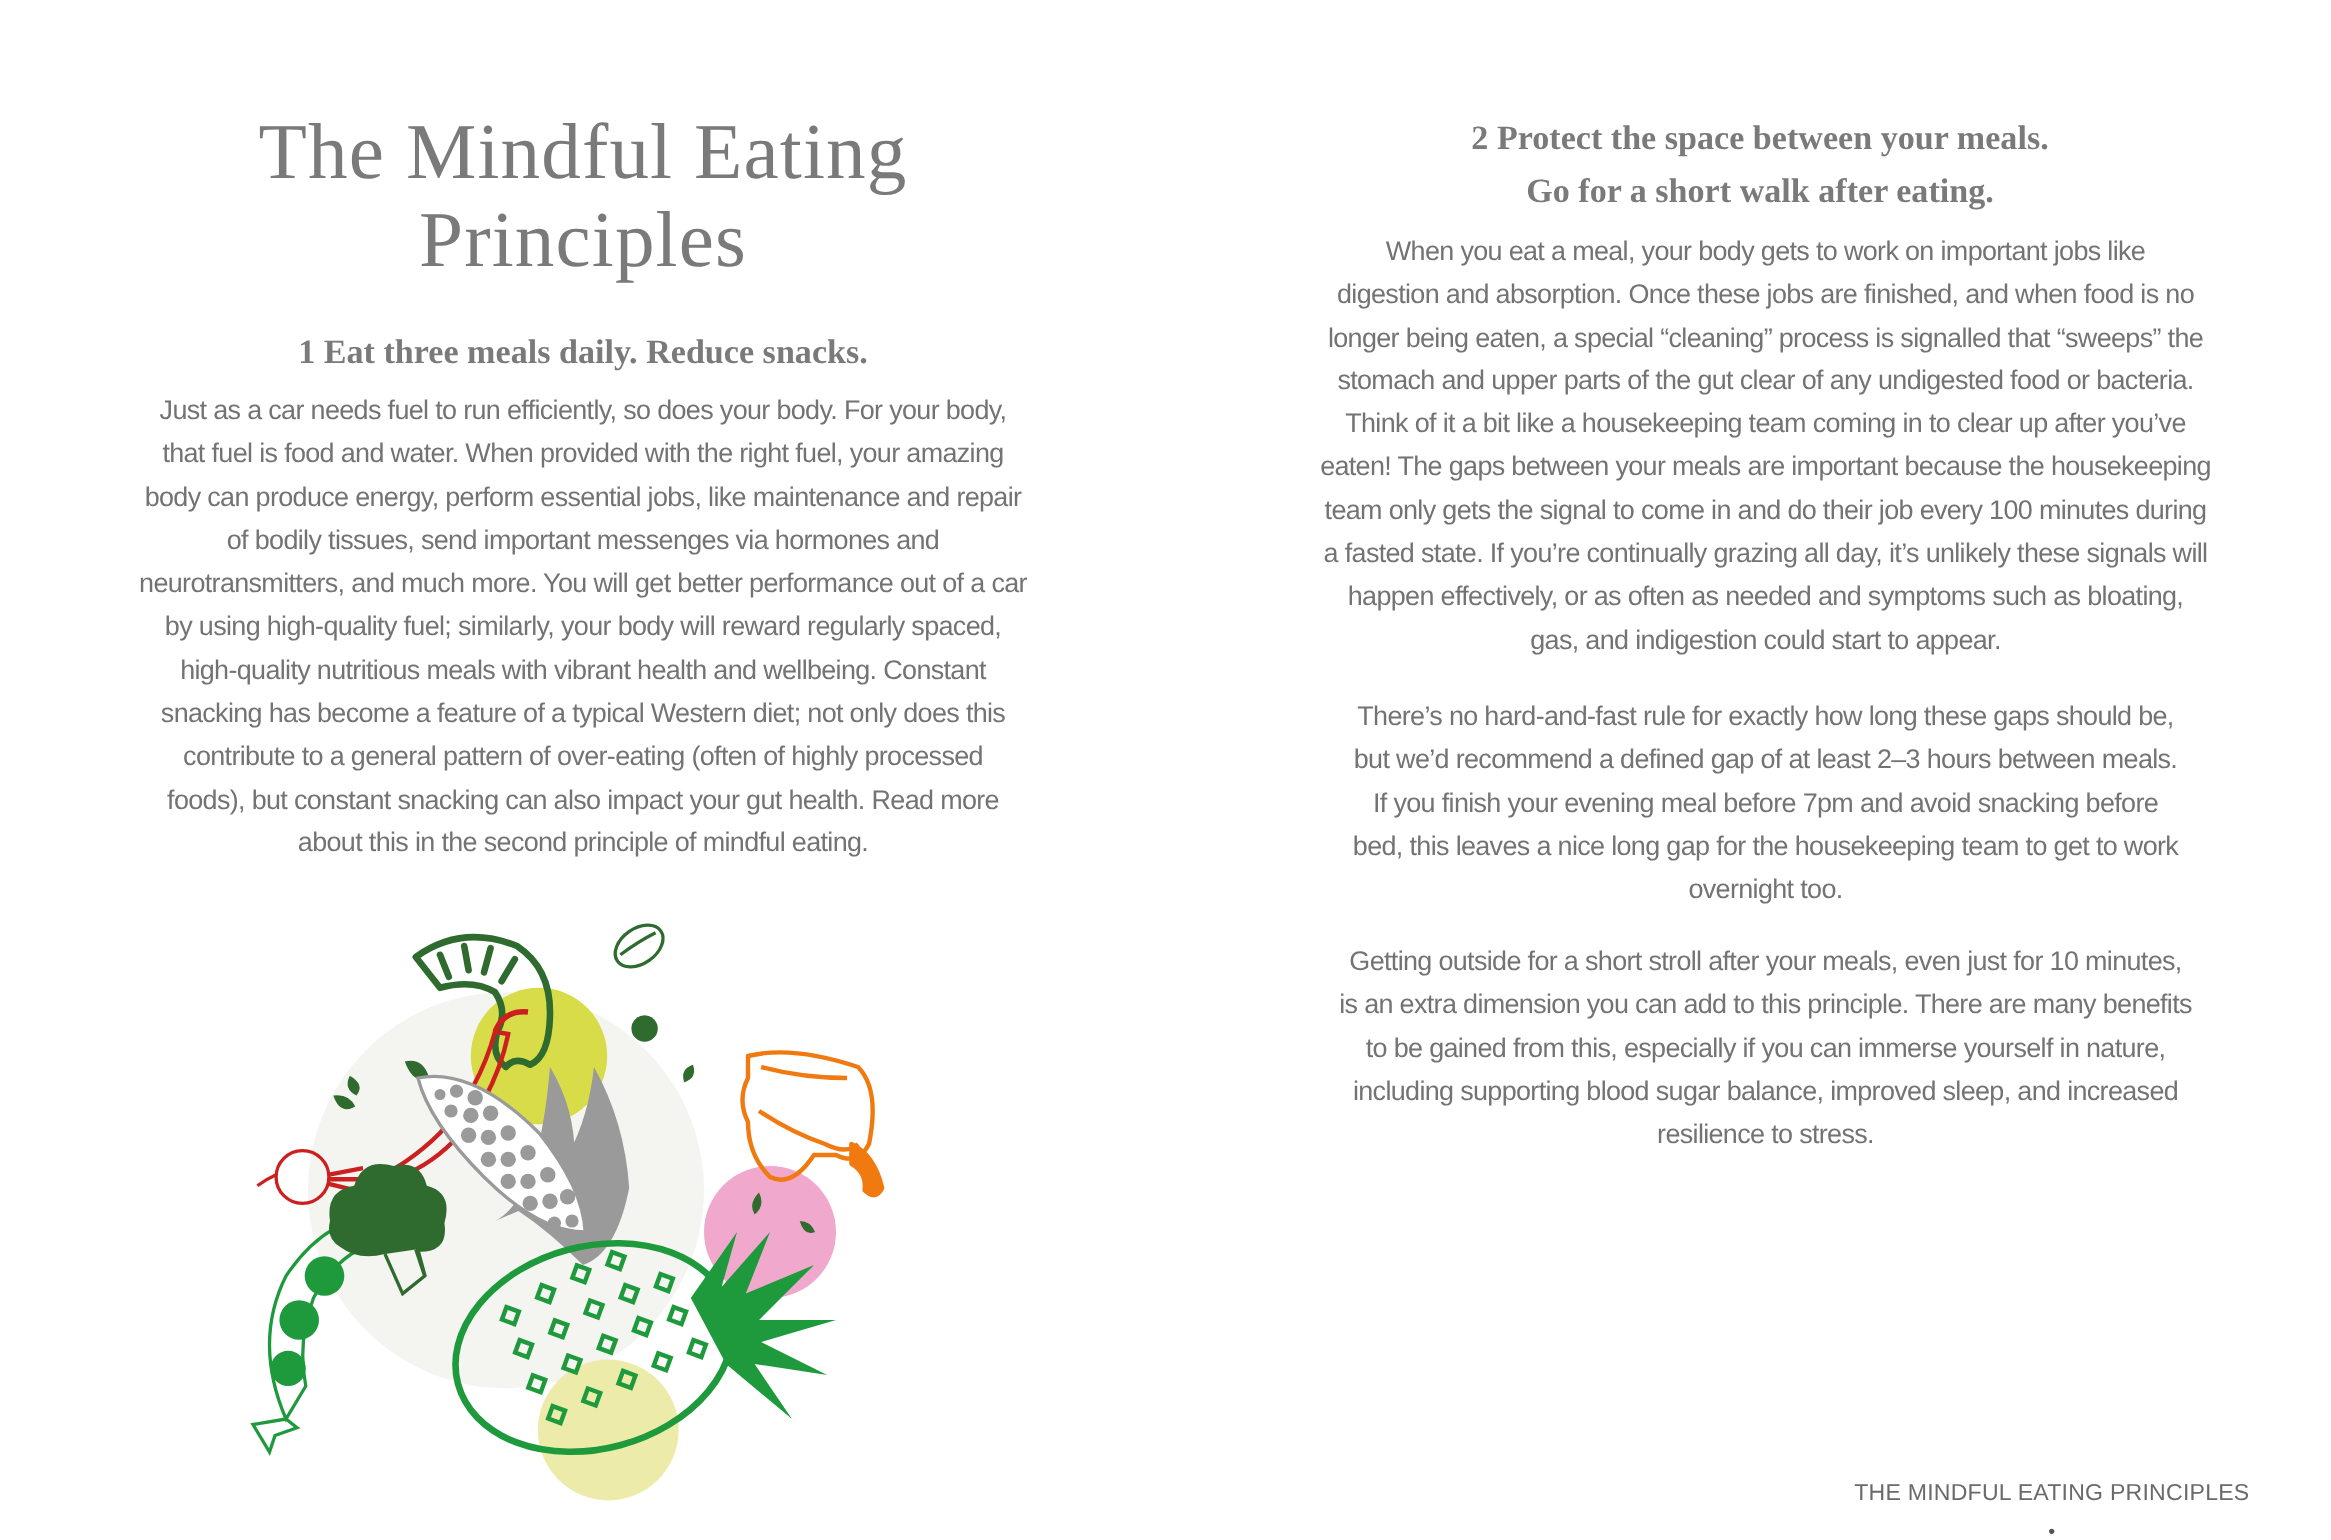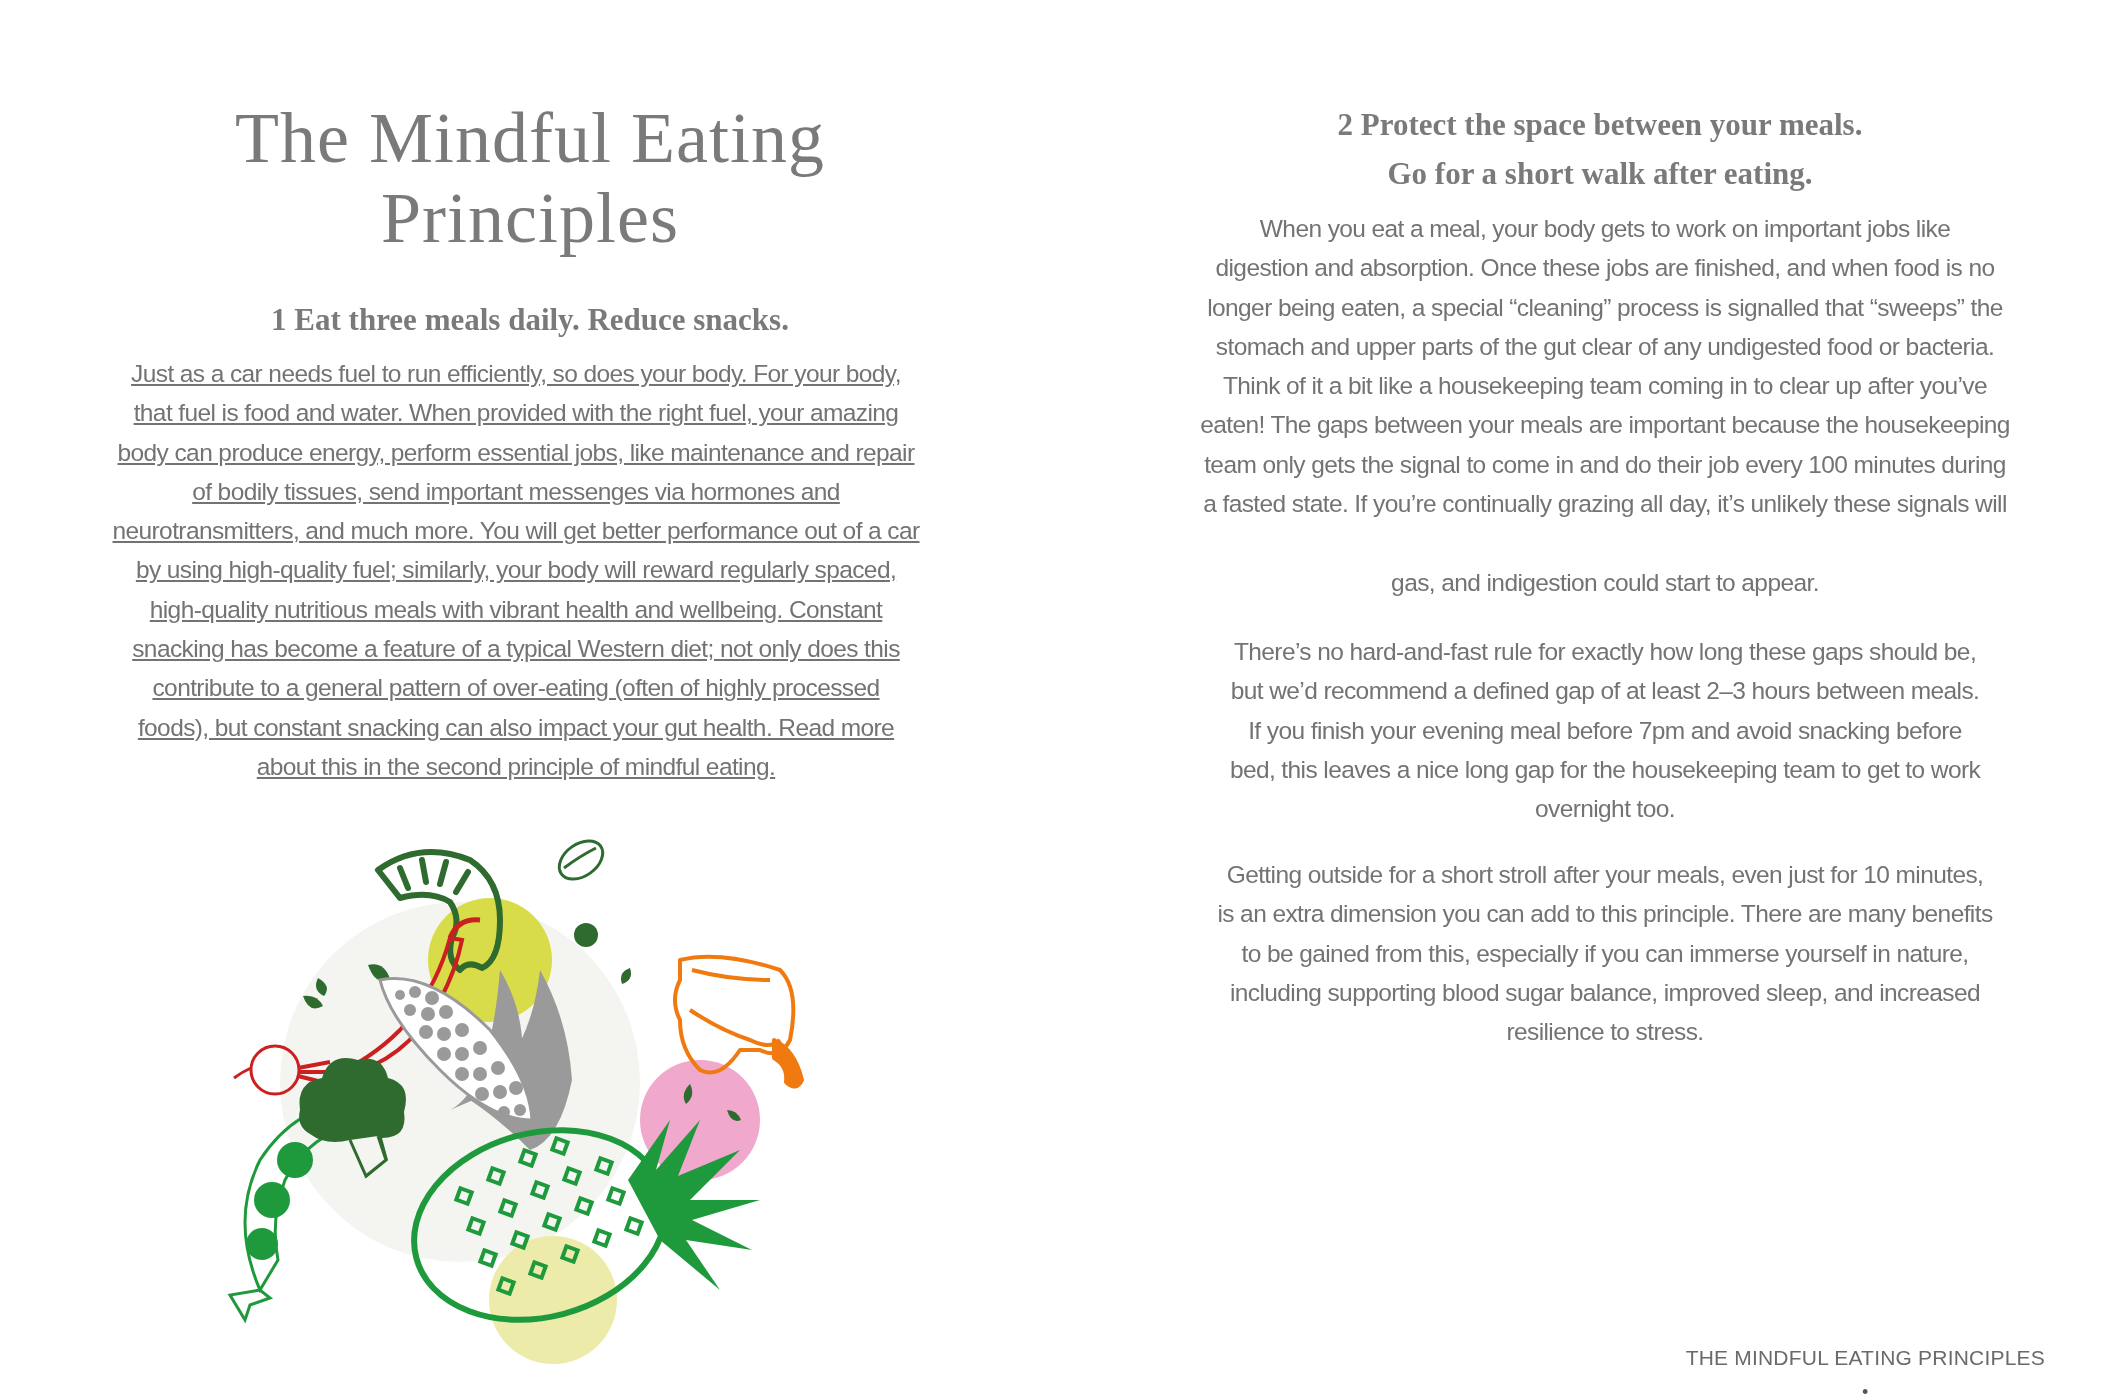--- a/index.html
+++ b/index.html
@@ -20,21 +20,21 @@
       font-family: "Liberation Serif", "DejaVu Serif", serif;
       font-weight: bold; font-size: 31px; line-height: 49px; margin: 0;
     }
     .h1-wrap { position: absolute; left: 90px; width: 880px; top: 295px; }
     .body-text {
       text-align: center; color: #737373;
       font-family: "Liberation Sans", "DejaVu Sans", sans-serif;
       font-size: 24.5px; line-height: 39.3px; margin: 0;
       letter-spacing: -0.6px;
     }
-    .p1 { position: absolute; left: 68px; width: 896px; top: 354px; text-decoration: underline; }
+    .p1 { position: absolute; left: 82px; width: 896px; top: 354px; }
 
     .h2-wrap { position: absolute; left: 120px; width: 840px; top: 100px; }
     .p2 { position: absolute; left: 110px; width: 870px; top: 209px; }
     .p3 { position: absolute; left: 110px; width: 870px; top: 632px; }
     .p4 { position: absolute; left: 110px; width: 870px; top: 855px; }
 
     .footer {
       position: absolute; right: 74px; top: 1346px;
       font-family: "Liberation Sans", "DejaVu Sans", sans-serif;
       font-size: 21px; color: #6a6a6a; letter-spacing: 0.2px;
@@ -202,21 +202,21 @@
 
   <p class="body-text p2">
     <span>When you eat a meal, your body gets to work on important jobs like</span><br>
     <span>digestion and absorption. Once these jobs are finished, and when food is no</span><br>
     <span>longer being eaten, a special “cleaning” process is signalled that “sweeps” the</span><br>
     <span>stomach and upper parts of the gut clear of any undigested food or bacteria.</span><br>
     <span>Think of it a bit like a housekeeping team coming in to clear up after you’ve</span><br>
     <span>eaten! The gaps between your meals are important because the housekeeping</span><br>
     <span>team only gets the signal to come in and do their job every 100 minutes during</span><br>
     <span>a fasted state. If you’re continually grazing all day, it’s unlikely these signals will</span><br>
-    <br>
+    <span>happen effectively, or as often as needed and symptoms such as bloating,</span><br>
     <span>gas, and indigestion could start to appear.</span>
   </p>
 
   <p class="body-text p3">
     <span>There’s no hard-and-fast rule for exactly how long these gaps should be,</span><br>
     <span>but we’d recommend a defined gap of at least 2–3 hours between meals.</span><br>
     <span>If you finish your evening meal before 7pm and avoid snacking before</span><br>
     <span>bed, this leaves a nice long gap for the housekeeping team to get to work</span><br>
     <span>overnight too.</span>
   </p>

